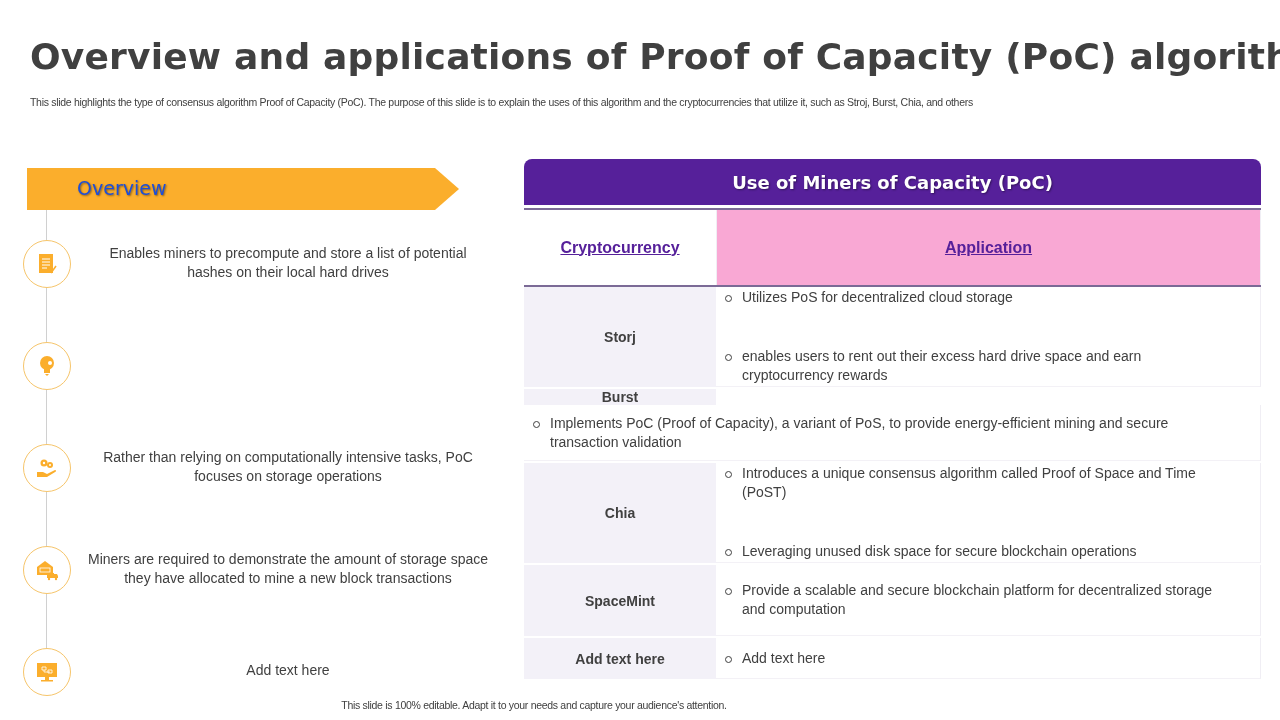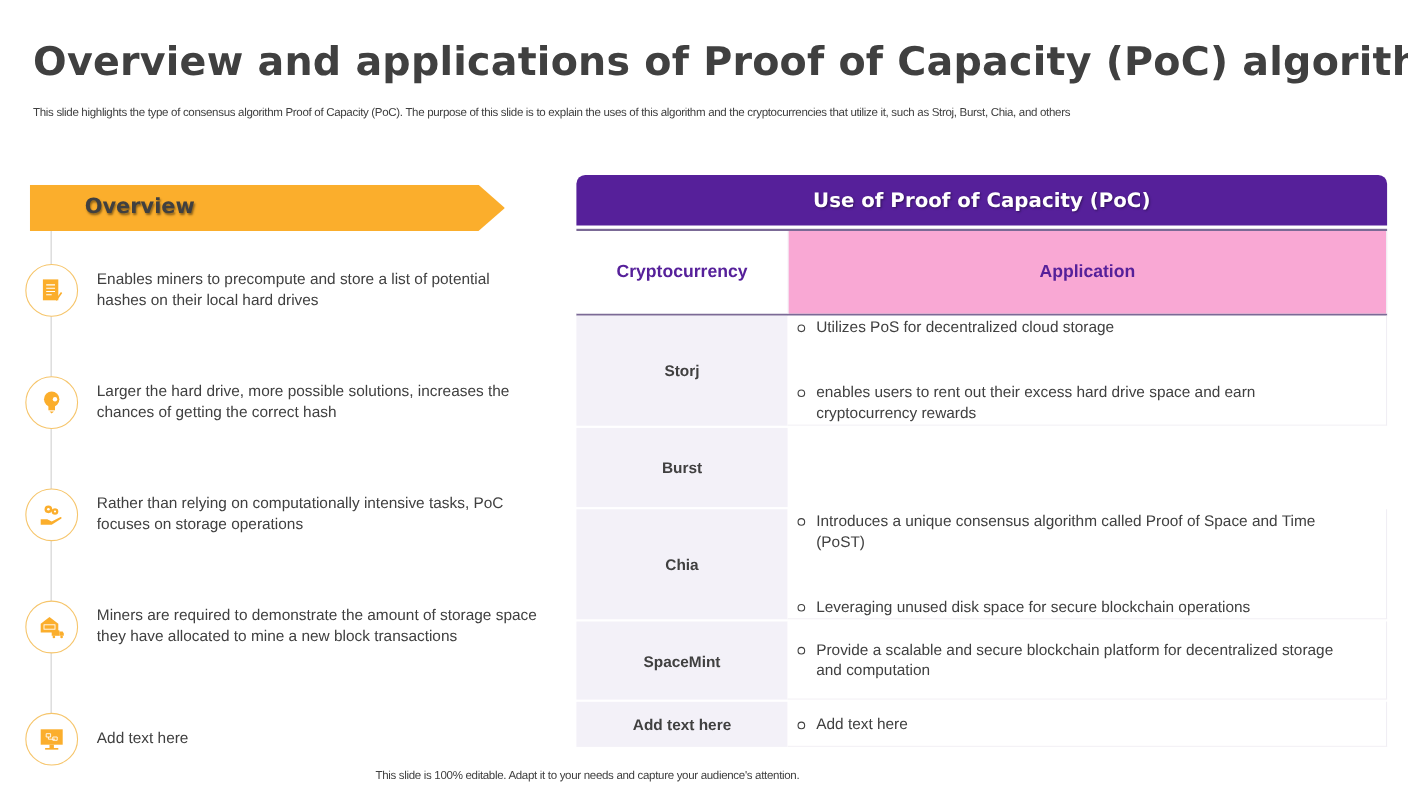--- a/index.html
+++ b/index.html
@@ -24,58 +24,58 @@
       font-size: 10.5px; color: #404040; letter-spacing: -0.3px;
     }
     
     .overview-banner {
       position: absolute; left: 27px; top: 168px; width: 432px; height: 42px;
       background: #FBAE2C;
       clip-path: polygon(0 0, 408px 0, 432px 21px, 408px 42px, 0 42px);
     }
     .overview-banner span {
       position: absolute; left: 50px; top: 9px;
-      font-family: "DejaVu Sans", sans-serif; font-weight: bold; font-size: 19px;
-      color: #404040; text-shadow: 1px 1px 2px rgba(0,0,0,0.45);
+      font-family: "DejaVu Sans", sans-serif; font-weight: normal; font-size: 19px;
+      color: #1d4ed8; text-shadow: 1px 1px 2px rgba(0,0,0,0.45);
     }
     .timeline-line {
       position: absolute; left: 46px; top: 210px; width: 1px; height: 440px;
       background: #d0d0d0;
     }
     .ov-item { position: absolute; left: 23px; width: 470px; height: 50px; }
     .ov-icon {
       position: absolute; left: 0; top: 0; width: 46px; height: 46px; border-radius: 50%;
       border: 1.2px solid #F6C56B; background: #ffffff;
       display: flex; align-items: center; justify-content: center;
     }
     .ov-icon svg { width: 26px; height: 26px; }
     .ov-text {
       position: absolute; left: 65px; top: 4px; width: 400px;
-      font-size: 14px; line-height: 19px; color: #404040;
+      font-size: 14px; line-height: 19px; color: #404040; text-align: center;
     }
     
     .tbl-header {
       position: absolute; left: 524px; top: 159px; width: 737px; height: 46px;
       background: #56209A; border-radius: 8px 8px 0 0;
       display: flex; align-items: center; justify-content: center;
     }
     .tbl-header span {
       font-family: "DejaVu Sans", sans-serif; font-weight: bold; font-size: 18px; color: #ffffff;
       text-shadow: 1px 1px 2px rgba(0,0,0,0.4);
     }
     .tbl {
       position: absolute; left: 524px; top: 208px; width: 737px;
       border-top: 2px solid #7B6A96;
     }
     .tbl-colhead {
       display: flex; height: 75px; border-bottom: 2px solid #7B6A96;
     }
     .tbl-colhead div {
       display: flex; align-items: center; justify-content: center;
-      font-weight: bold; font-size: 16px; color: #56209A;
+      font-weight: bold; font-size: 16px; color: #56209A; text-decoration: underline;
     }
     .c1 { width: 192px; }
     .c2 { flex: 1; }
     .tbl-colhead .c1 { background: #ffffff; border-right: 1px solid #f0eef4; }
     .tbl-colhead .c2 { background: #f9a8d4; border-right: 1px solid #f0eef4; }
     .tbl-row { display: flex; border-bottom: 2px solid #ffffff; }
     .tbl-row .c1 {
       background: #F3F1F8; display: flex; align-items: center; justify-content: center;
       font-weight: bold; font-size: 14px; color: #404040;
     }
@@ -116,21 +116,20 @@
 
 <div class="ov-item" style="top:342px;">
   <div class="ov-icon">
     <svg viewBox="0 0 26 26">
         <circle cx="13" cy="10" r="7" fill="#FBAE2C"></circle>
         <rect x="10" y="16" width="6" height="4" fill="#FBAE2C"></rect>
         <path d="M11 21h4l-2 2z" fill="#FBAE2C"></path>
         <circle cx="16" cy="10" r="2" fill="#fff"></circle>
       </svg>
   </div>
-  <div class="ov-text">Larger the hard drive, more possible solutions, increases the chances of getting the correct hash</div>
 </div>
 
 <div class="ov-item" style="top:444px;">
   <div class="ov-icon">
     <svg viewBox="0 0 26 26">
         <circle cx="10" cy="8" r="3.5" fill="#FBAE2C"></circle>
         <circle cx="16" cy="10" r="3" fill="#FBAE2C"></circle>
         <circle cx="10" cy="8" r="1.2" fill="#fff"></circle>
         <circle cx="16" cy="10" r="1" fill="#fff"></circle>
         <path d="M3 17h6l4 2 8-4c1 0 1.5 1 .5 1.7L13 22H3z" fill="#FBAE2C"></path>
@@ -159,39 +158,42 @@
         <rect x="3" y="4" width="20" height="14" fill="#FBAE2C"></rect>
         <path d="M8 8h4v3H8zM14 11h4v3h-4zM10 11v2h6" stroke="#fff" stroke-width="0.8" fill="none"></path>
         <rect x="11" y="18" width="4" height="3" fill="#FBAE2C"></rect>
         <rect x="7" y="21" width="12" height="1.5" fill="#FBAE2C"></rect>
       </svg>
   </div>
   <div class="ov-text" style="top:13px;">Add text here</div>
 </div>
 
 <div class="tbl-header">
-  <span>Use of Proof of Capacity (PoC)</span>
+  <span>Use of Miners of Capacity (PoC)</span>
 </div>
 
 <div class="tbl">
   <div class="tbl-colhead">
     <div class="c1">Cryptocurrency</div>
     <div class="c2">Application</div>
   </div>
 
   <div class="tbl-row" style="height:100px;">
     <div class="c1">Storj</div>
     <div class="c2">
       <div class="bullet">Utilizes PoS for decentralized cloud storage</div>
       <div class="bullet">enables users to rent out their excess hard drive space and earn cryptocurrency  rewards</div>
     </div>
   </div>
 
-  <div class="tbl-row" style="height:72px;">
+  <div class="tbl-row" style="height:72px;flex-direction:column;">
     <div class="c1">Burst</div>
+    <div class="c2">
+      <div class="bullet">Implements PoC (Proof of Capacity), a variant of PoS, to provide energy-efficient mining and secure transaction validation</div>
+    </div>
   </div>
 
   <div class="tbl-row" style="height:100px;">
     <div class="c1">Chia</div>
     <div class="c2">
       <div class="bullet">Introduces a unique consensus algorithm called Proof of Space and Time (PoST)</div>
       <div class="bullet">Leveraging unused disk space for secure blockchain operations</div>
     </div>
   </div>
 

